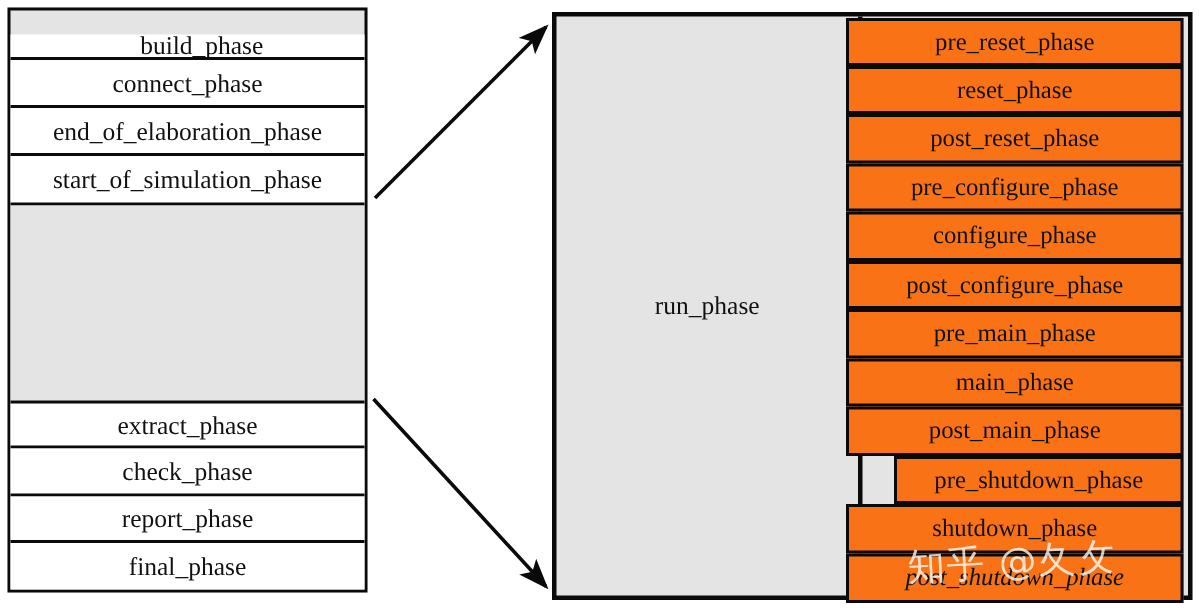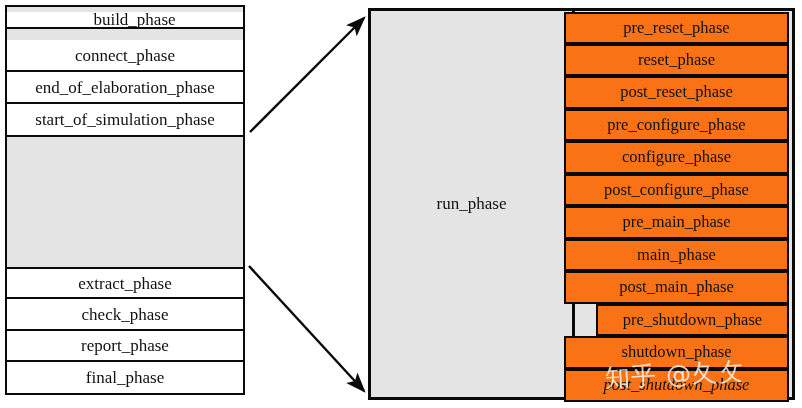--- a/index.html
+++ b/index.html
@@ -126,21 +126,21 @@
     pointer-events: none;
   }
 </style>
 </head>
 <body>
 
 <div id="canvas">
 
   <div id="left-column">
 
-    <div class="left-cell" style="top:5px; height:17px;padding-left:19px;">
+    <div class="left-cell" style="top:16px; height:17px;padding-left:19px;">
       <span>build_phase</span>
     </div>
 
     <div class="left-cell" style="top:33px; height:32px;">
       <span>connect_phase</span>
     </div>
 
     <div class="left-cell" style="top:65px; height:32px;">
       <span>end_of_elaboration_phase</span>
     </div>

